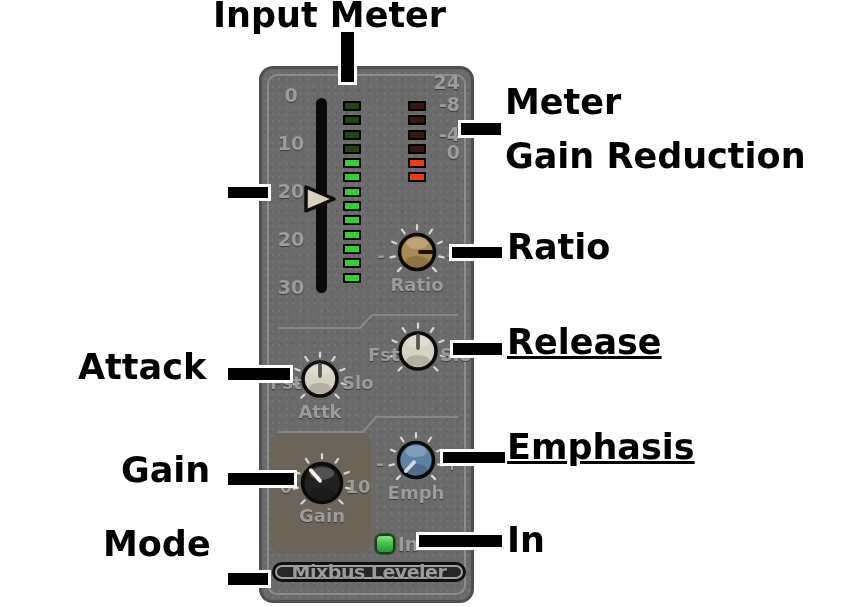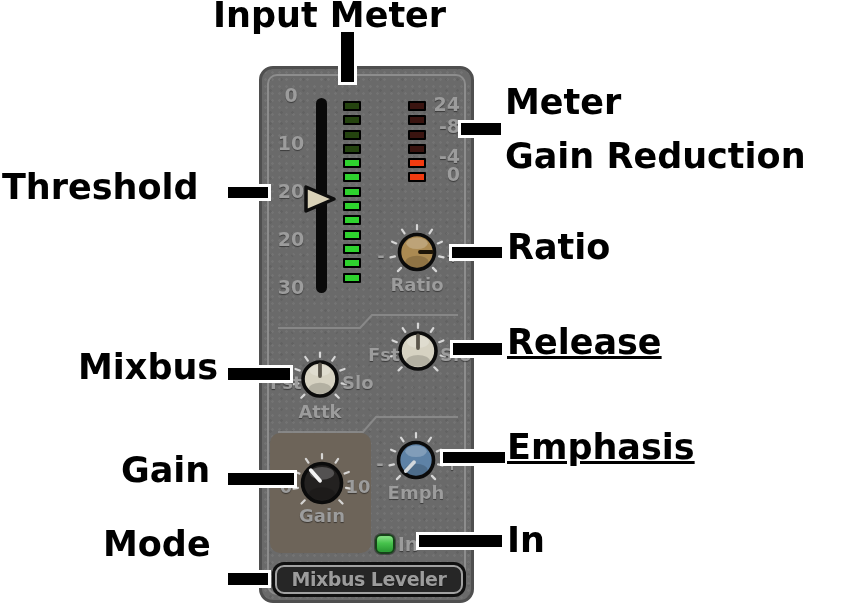--- a/index.html
+++ b/index.html
@@ -18,21 +18,21 @@
                border-radius:10px;pointer-events:none;}
   .ptext{font-weight:bold;color:#9c9c9c;text-shadow:0 1px 1px rgba(0,0,0,0.45);}
 
   .scale-left{position:absolute;left:10px;top:0;width:38px;display:flex;flex-direction:column;align-items:center;}
   .scale-left span{font-size:19px;line-height:22px;}
   .scale-left span:nth-child(1){margin-top:15px;}
   .scale-left span:nth-child(n+2){margin-top:26px;}
 
   .scale-gr{position:absolute;left:166px;top:0;width:32px;display:flex;flex-direction:column;align-items:flex-end;}
   .scale-gr span{font-size:19px;line-height:22px;}
-  .scale-gr span:nth-child(1){margin-top:24px;}
+  .scale-gr span:nth-child(1){margin-top:2px;}
   .scale-gr span:nth-child(2){margin-top:0px;}
   .scale-gr span:nth-child(3){margin-top:8px;}
   .scale-gr span:nth-child(4){margin-top:-4px;}
 
   .thr-track{position:absolute;left:54px;top:29px;width:11px;height:195px;background:#0a0a0a;border-radius:6px;}
   .thr-arrow{position:absolute;left:40px;top:114px;width:36px;height:32px;}
 
   .meter{position:absolute;display:flex;flex-direction:column;gap:4.3px;}
   .meter-input{left:81px;top:32px;}
   .meter-gr{left:146px;top:32px;}
@@ -46,21 +46,21 @@
   .k-min{left:0;} .k-max{right:0;}
   .k-label{position:absolute;top:60px;left:0;width:100%;text-align:center;font-size:18px;line-height:22px;}
 
   .gain-zone{position:absolute;left:8px;top:364px;width:101px;height:120px;background:#6d6459;border-radius:10px;}
 
   .in-led{position:absolute;left:113px;top:465px;width:20px;height:20px;box-sizing:border-box;
           background:linear-gradient(180deg,#7edc7e 8%,#46c24c 45%,#2d9e36 90%);
           border:2px solid #17421a;border-radius:6px;box-shadow:0 0 0 1px rgba(0,0,0,0.35);}
   .in-text{position:absolute;left:133px;top:464px;width:26px;text-align:center;font-size:19px;line-height:22px;}
 
-  .mode-btn{position:absolute;left:13px;top:496px;width:188px;height:29px;box-sizing:border-box;
+  .mode-btn{position:absolute;left:13px;top:496px;width:188px;height:14px;box-sizing:border-box;
             background:#262626;border:2px solid #a2a2a2;border-radius:9px;
             box-shadow:0 0 0 3px #101010;display:flex;align-items:center;justify-content:center;}
   .mode-btn span{font-size:19px;letter-spacing:-0.5px;line-height:19px;}
 
   
   .ann{position:absolute;font-weight:bold;font-size:35px;line-height:40px;color:#000;z-index:6;white-space:nowrap;}
   .ann-two{line-height:54px;}
   .conn{position:absolute;background:#000;box-shadow:0 0 0 3px #ffffff;z-index:5;}
 
   .ann-input{left:213px;top:-5px;}
@@ -261,21 +261,20 @@
   <div class="conn conn-gain"></div>
   <div class="conn conn-emphasis"></div>
   <div class="conn conn-in"></div>
   <div class="conn conn-mode"></div>
 
   <div class="ann ann-input">Input Meter</div>
   <div class="ann ann-gr ann-two">
     <div>Meter</div>
     <div>Gain Reduction</div>
   </div>
-  <div class="ann ann-threshold">Threshold</div>
   <div class="ann ann-ratio">Ratio</div>
   <div class="ann ann-release">Release</div>
-  <div class="ann ann-attack">Mixbus</div>
+  <div class="ann ann-attack">Attack</div>
   <div class="ann ann-gain">Gain</div>
   <div class="ann ann-emphasis">Emphasis</div>
   <div class="ann ann-in">In</div>
   <div class="ann ann-mode">Mode</div>
 </div>
 
 </body></html>

